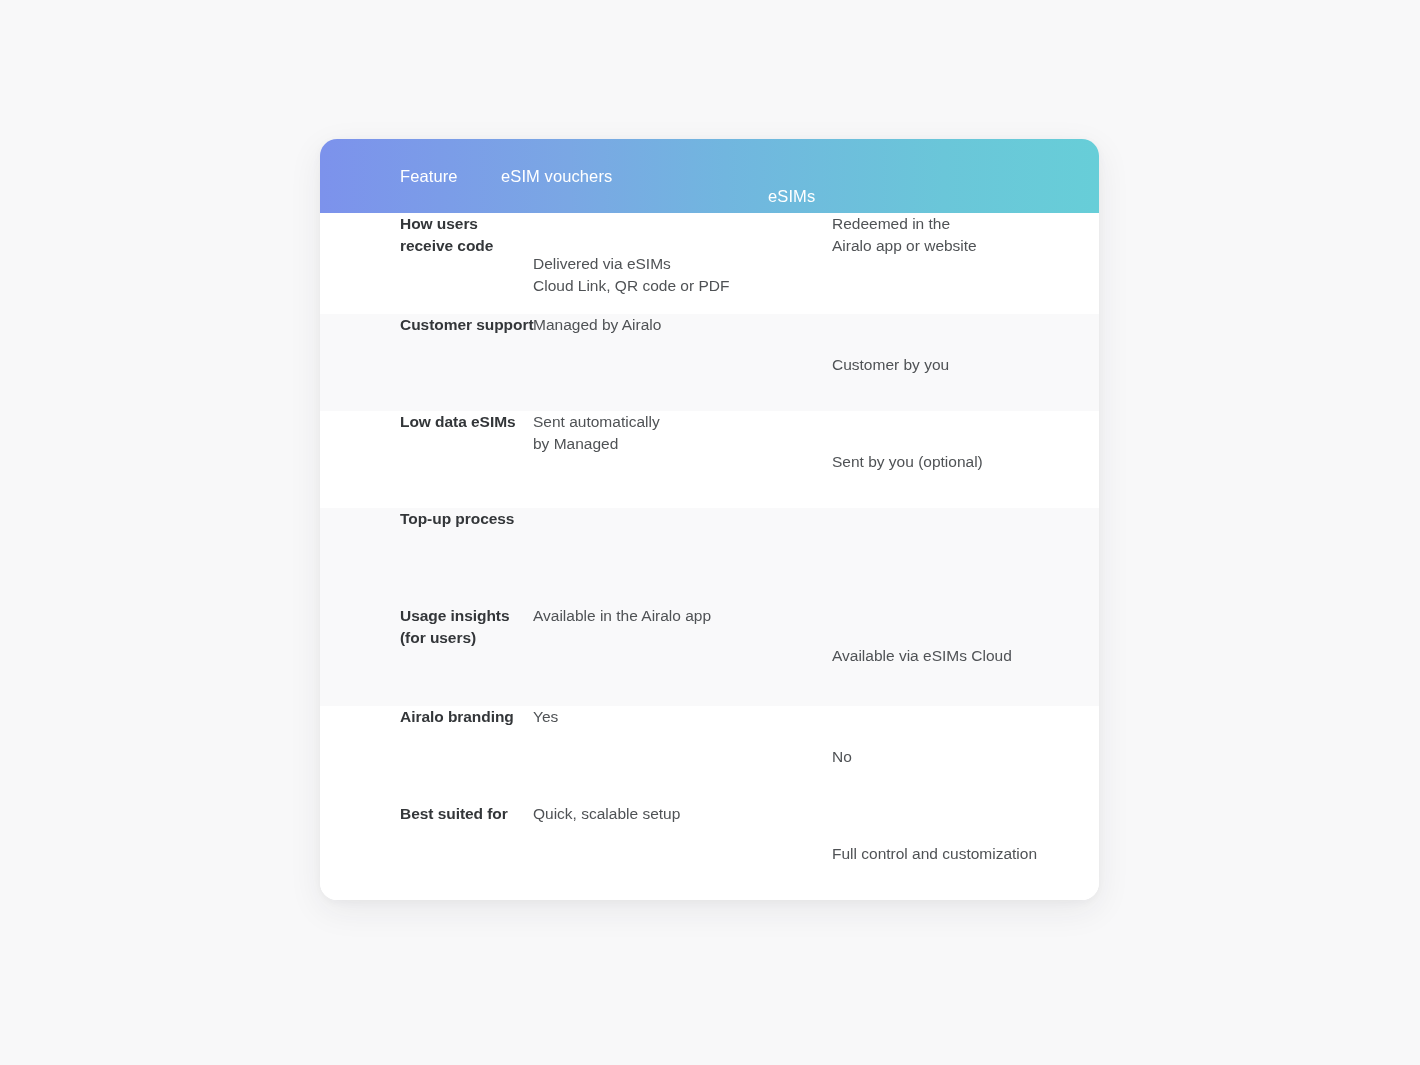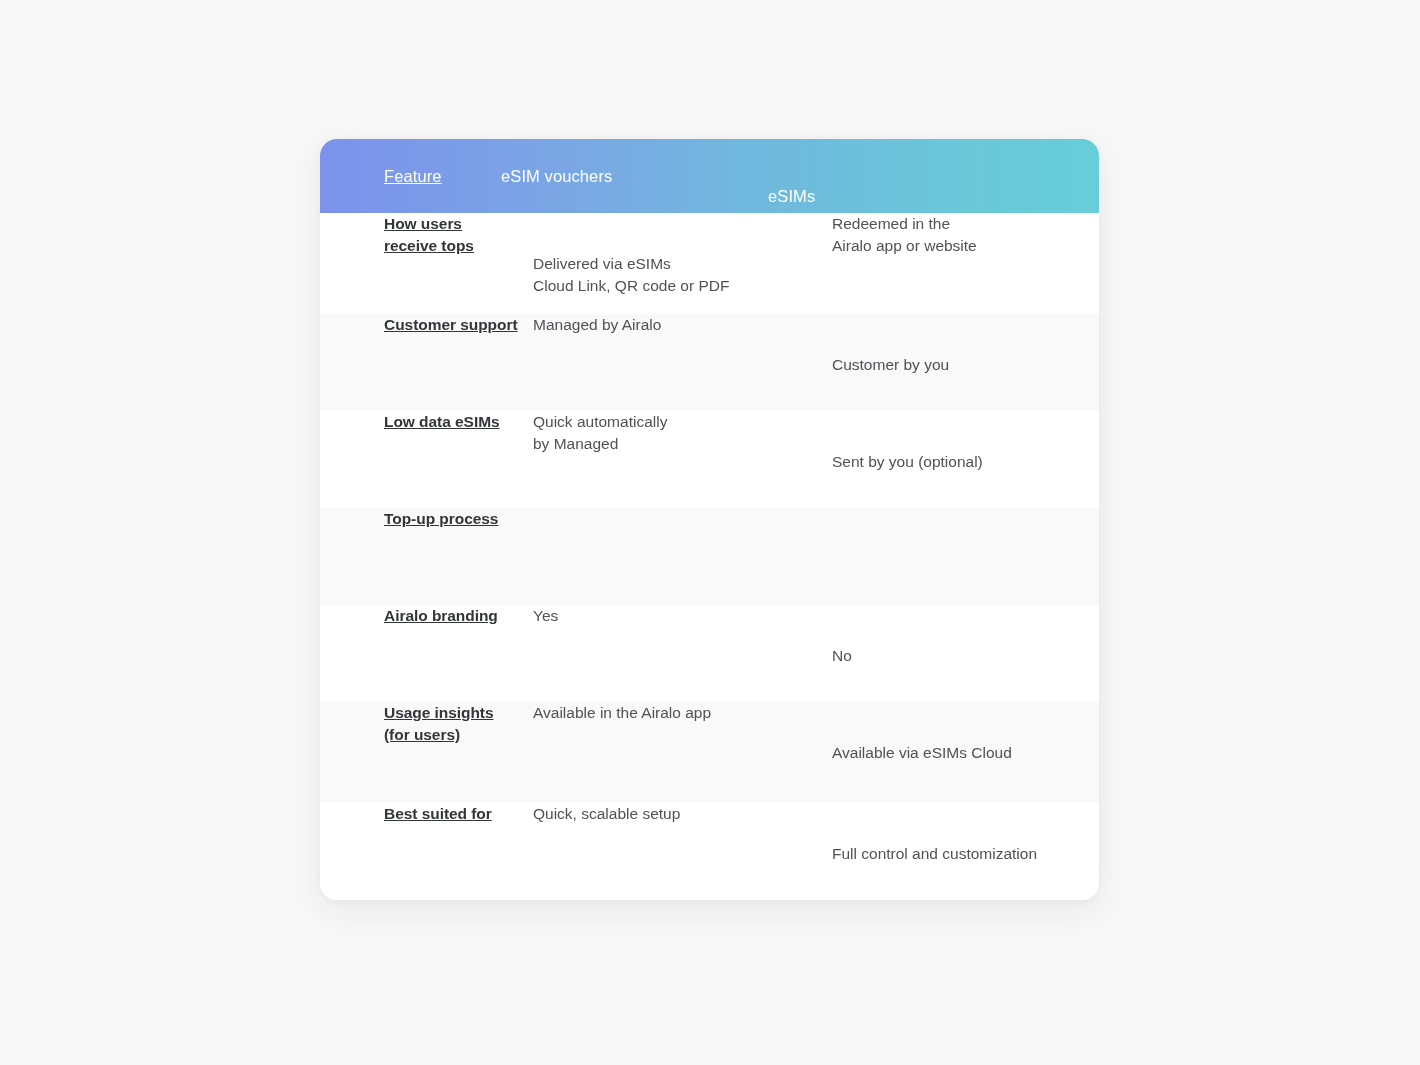--- a/index.html
+++ b/index.html
@@ -48,21 +48,21 @@
   }
   .table-head .cell {
     color: #ffffff;
     font-size: 16.5px;
     font-weight: 400;
     letter-spacing: 0.1px;
     line-height: 1;
   }
 
   
-  .cell.col-feature { width: 181px; padding-left: 64px; box-sizing: border-box; text-decoration: underline; }
+  .cell.col-feature { width: 181px; padding-left: 80px; box-sizing: border-box; }
   .cell.col-a       { width: 267px; box-sizing: border-box; }
   .cell.col-b       { width: 267px; box-sizing: border-box; margin-top: 40px; }
 
   
   .row {
     display: flex;
     align-items: flex-start;
     min-height: 97px;
     background: #ffffff;
     gap: 32px;
@@ -97,21 +97,21 @@
     <div class="table-head">
       <div class="cell col-feature">Feature</div>
       <div class="cell col-a">eSIM vouchers</div>
       <div class="cell col-b">eSIMs</div>
     </div>
 
     <div class="table-body">
         <div class="row tall">
           <div class="cell col-feature">
             <span class="line">How users</span>
-            <span class="line">receive tops</span>
+            <span class="line">receive code</span>
           </div>
           <div class="cell col-b">
             <span class="line">Delivered via eSIMs</span>
             <span class="line">Cloud Link, QR code or PDF</span>
           </div>
           <div class="cell col-a">
             <span class="line">Redeemed in the</span>
             <span class="line">Airalo app or website</span>
           </div>
         </div>
@@ -124,53 +124,53 @@
           </div>
           <div class="cell col-b">
             <span class="line">Customer by you</span>
           </div>
         </div>
         <div class="row">
           <div class="cell col-feature">
             <span class="line">Low data eSIMs</span>
           </div>
           <div class="cell col-a">
-            <span class="line">Quick automatically</span>
+            <span class="line">Sent automatically</span>
             <span class="line">by Managed</span>
           </div>
           <div class="cell col-b">
             <span class="line">Sent by you (optional)</span>
           </div>
         </div>
         <div class="row alt">
           <div class="cell col-feature">
             <span class="line">Top-up process</span>
-          </div>
-        </div>
-        <div class="row">
-          <div class="cell col-feature">
-            <span class="line">Airalo branding</span>
-          </div>
-          <div class="cell col-a">
-            <span class="line">Yes</span>
-          </div>
-          <div class="cell col-b">
-            <span class="line">No</span>
           </div>
         </div>
         <div class="row alt tall">
           <div class="cell col-feature">
             <span class="line">Usage insights</span>
             <span class="line">(for users)</span>
           </div>
           <div class="cell col-a">
             <span class="line">Available in the Airalo app</span>
           </div>
           <div class="cell col-b">
             <span class="line">Available via eSIMs Cloud</span>
+          </div>
+        </div>
+        <div class="row">
+          <div class="cell col-feature">
+            <span class="line">Airalo branding</span>
+          </div>
+          <div class="cell col-a">
+            <span class="line">Yes</span>
+          </div>
+          <div class="cell col-b">
+            <span class="line">No</span>
           </div>
         </div>
         <div class="row">
           <div class="cell col-feature">
             <span class="line">Best suited for</span>
           </div>
           <div class="cell col-a">
             <span class="line">Quick, scalable setup</span>
           </div>
           <div class="cell col-b">

